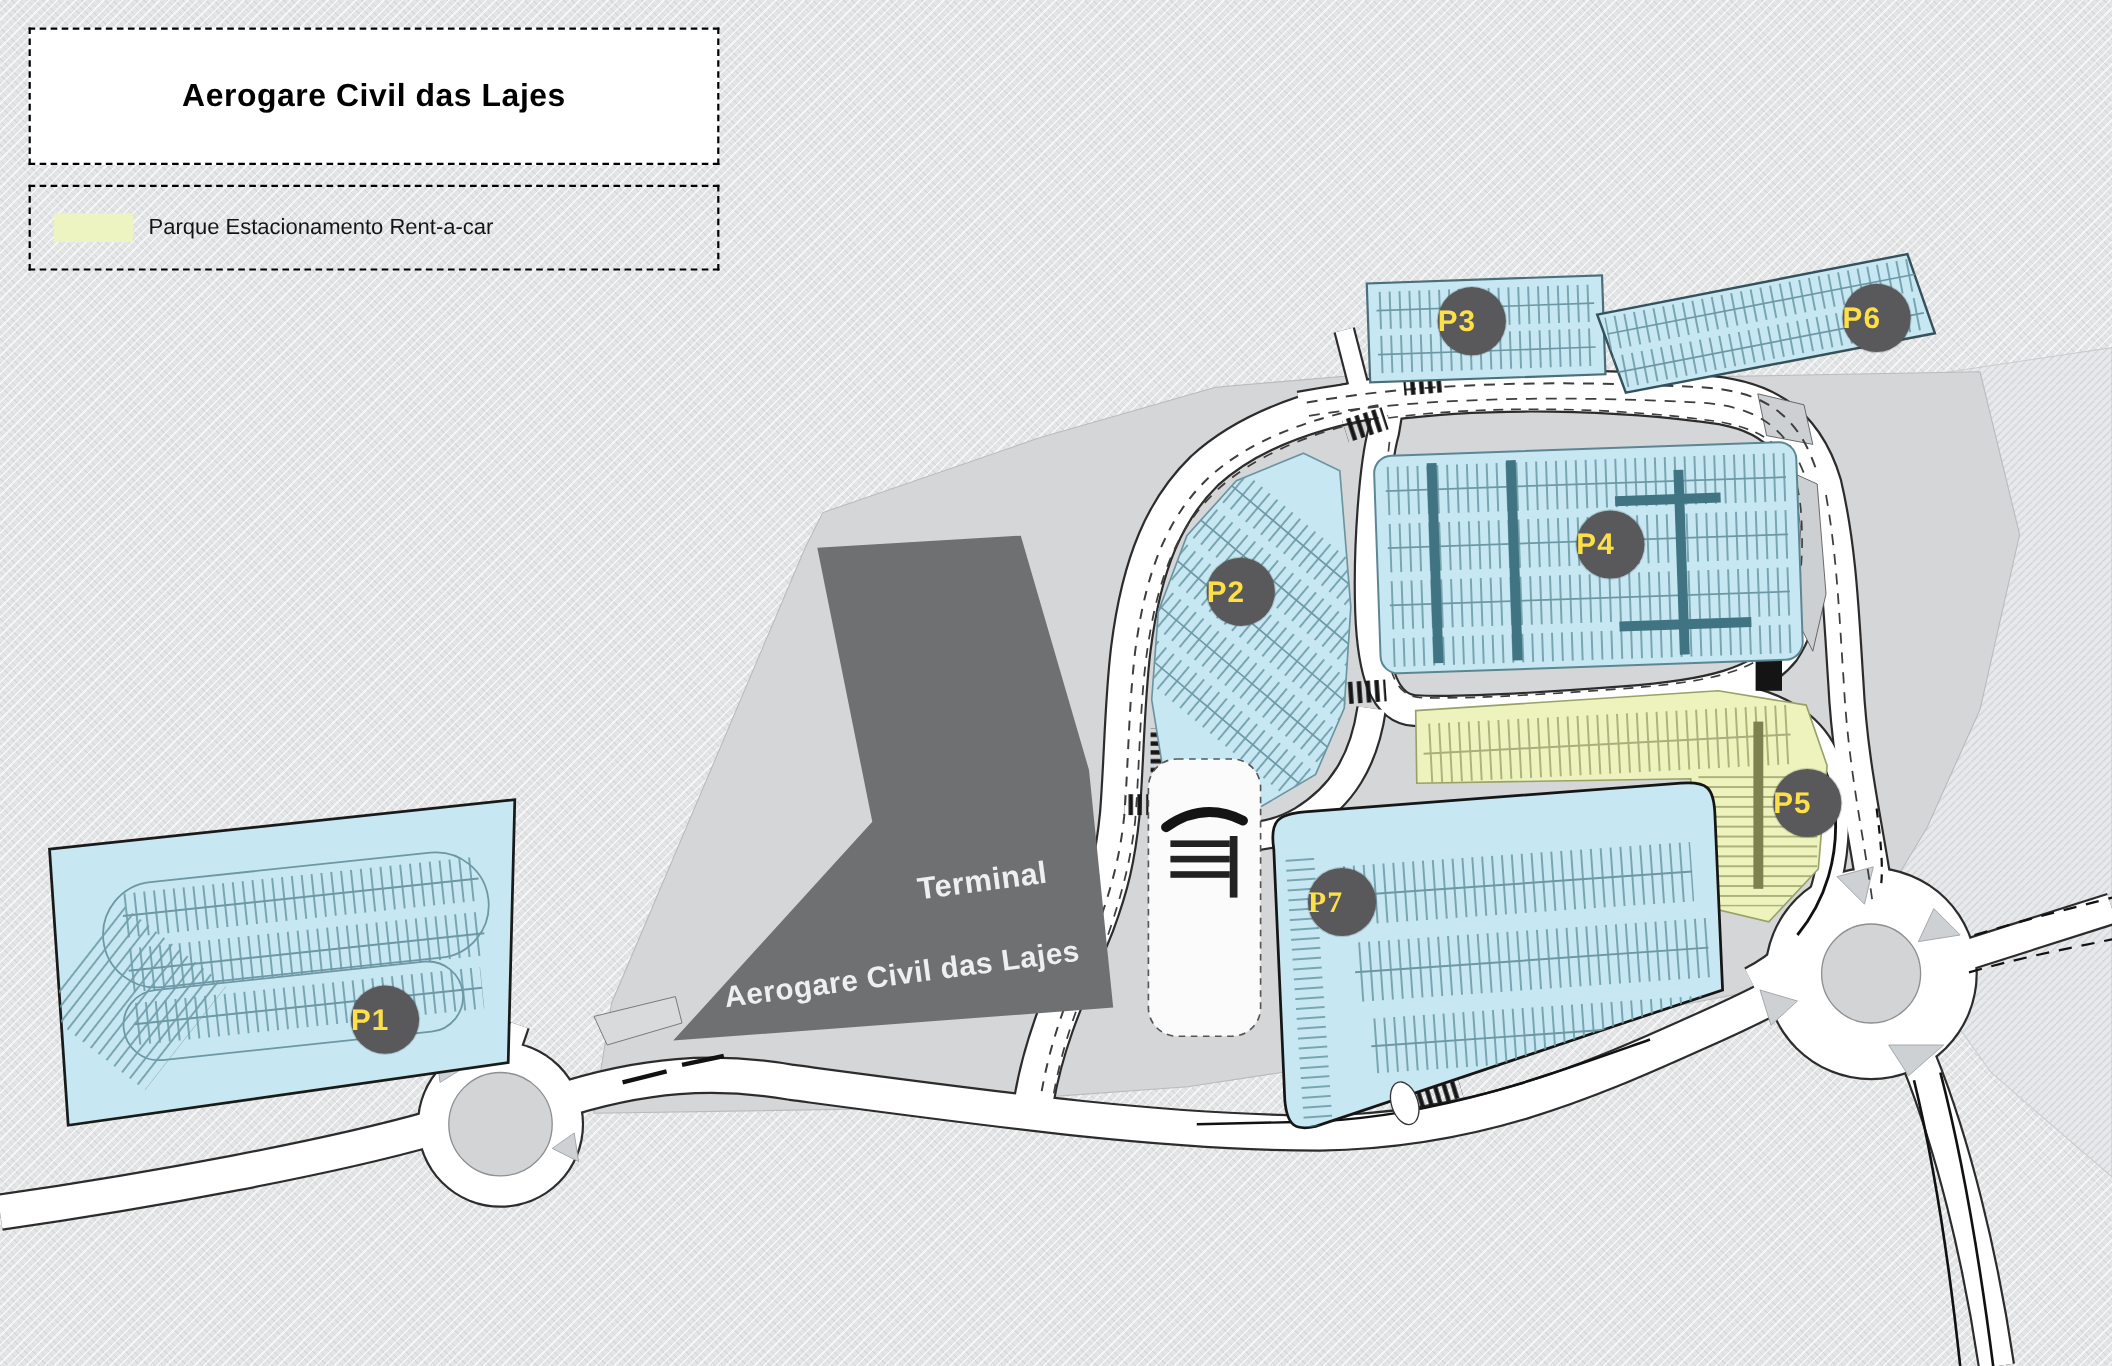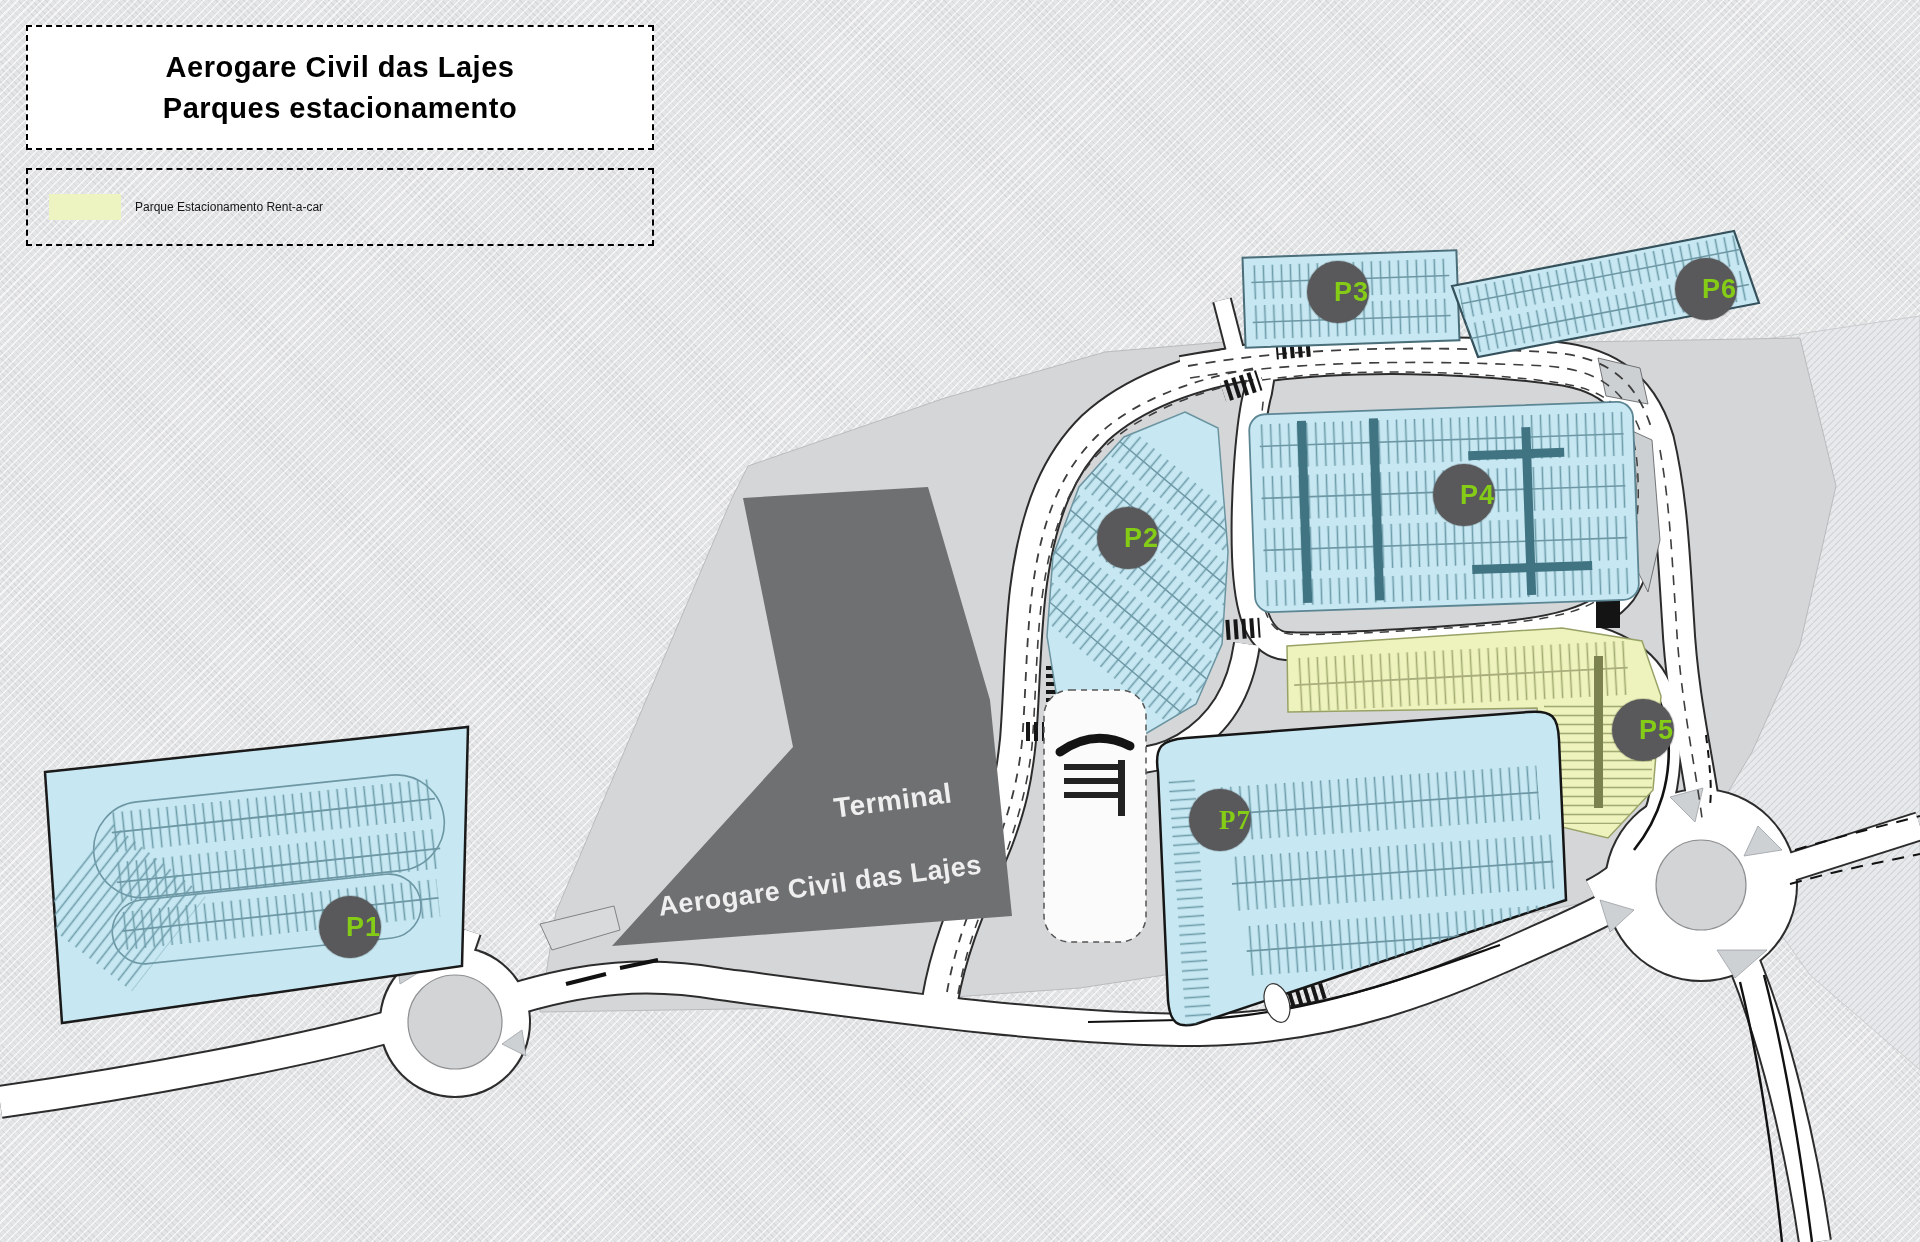--- a/index.html
+++ b/index.html
@@ -18,24 +18,24 @@
     box-sizing:border-box;background:#ffffff;border:2px dashed #000;
     display:flex;flex-direction:column;justify-content:center;align-items:center;
     font-weight:bold;font-size:29px;line-height:41px;color:#000;letter-spacing:.5px;
   }
   .legendbox{
     position:absolute;left:26px;top:168px;width:628px;height:78px;
     box-sizing:border-box;border:2px dashed #000;
     display:flex;align-items:center;
   }
   .legend-swatch{width:72px;height:26px;background:#eef3c2;margin-left:21px;flex:0 0 auto;}
-  .legend-label{margin-left:14px;font-size:12px;color:#141414;}
+  .legend-label{margin-left:14px;font-size:20px;color:#141414;}
   .plabel{
     position:absolute;width:62px;height:62px;border-radius:50%;
-    background:#59595b;color:#84cc16;text-align:right;
+    background:#59595b;color:#fde047;text-align:left;
     font-weight:bold;font-size:27px;line-height:62px;letter-spacing:1px;
     box-shadow:0 0 0 1px rgba(0,0,0,.15);
   }
   .tlabel{
     position:absolute;color:#efefef;font-weight:bold;white-space:nowrap;
     transform:translate(-50%,-50%) rotate(-7.5deg);letter-spacing:.5px;
   }
   .tlabel.l1{font-size:28px;}
   .tlabel.l2{font-size:27px;}
 </style>
@@ -297,21 +297,20 @@
     <path d="M 1060,752 Q 1094,728 1130,746" fill="none" stroke="#141414" stroke-width="9" stroke-linecap="round"></path>
     <rect x="1064" y="764" width="54" height="6" fill="#222"></rect>
     <rect x="1064" y="778" width="54" height="6" fill="#222"></rect>
     <rect x="1064" y="792" width="54" height="6" fill="#222"></rect>
     <rect x="1118" y="760" width="7" height="56" fill="#222"></rect>
   </g>
 </svg>
 
 <div class="titlebox">
   <div>Aerogare Civil das Lajes</div>
-  <div>Parques estacionamento</div>
 </div>
 
 <div class="legendbox">
   <div class="legend-swatch"></div>
   <div class="legend-label">Parque Estacionamento Rent-a-car</div>
 </div>
 
 <div class="tlabel l1" style="left:893px;top:801px;">Terminal</div>
 <div class="tlabel l2" style="left:820px;top:886px;">Aerogare Civil das Lajes</div>
 

